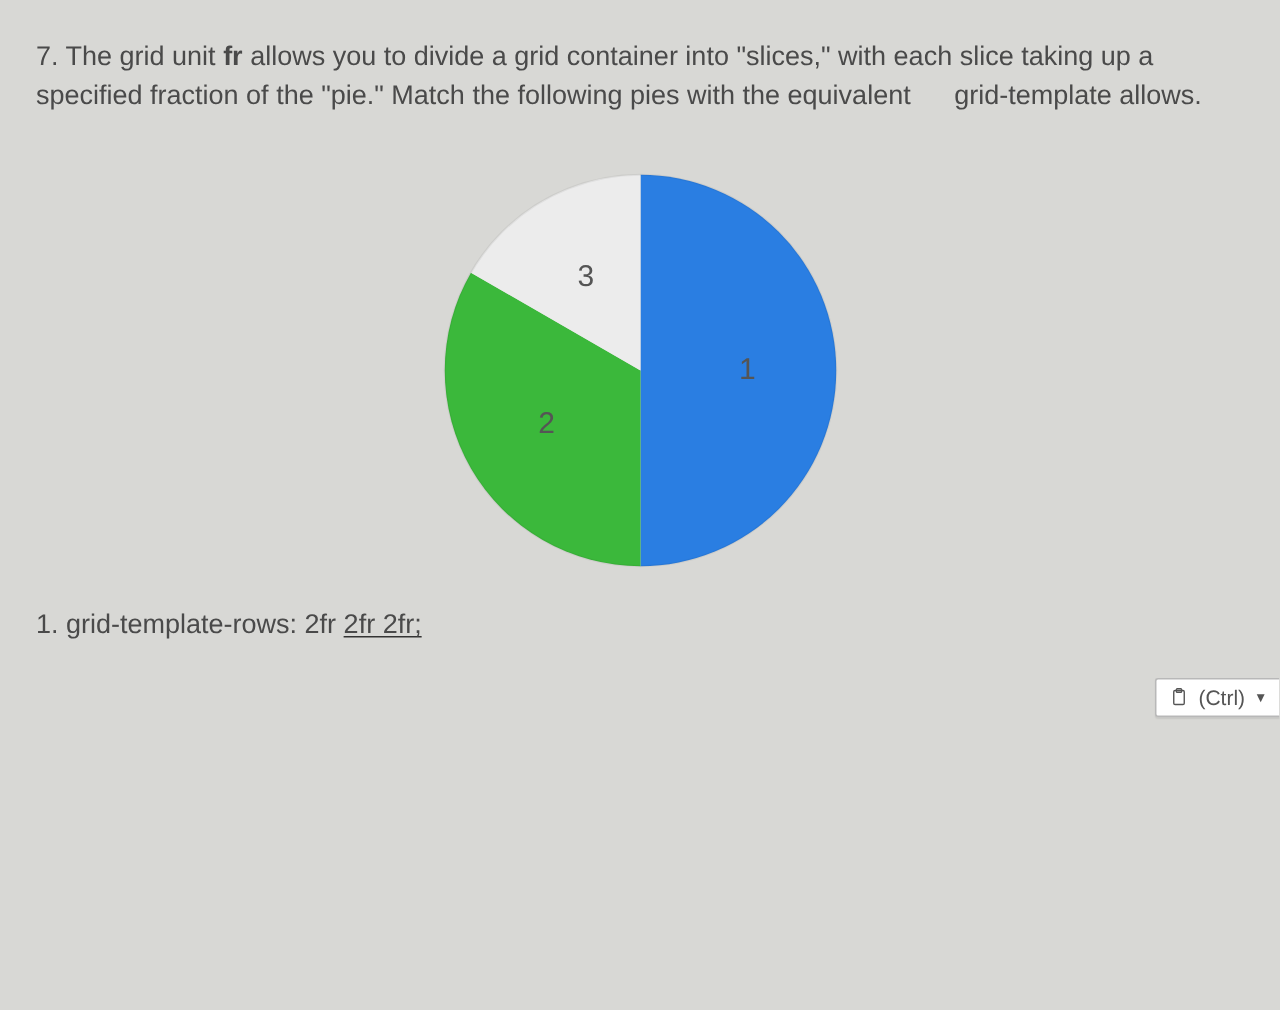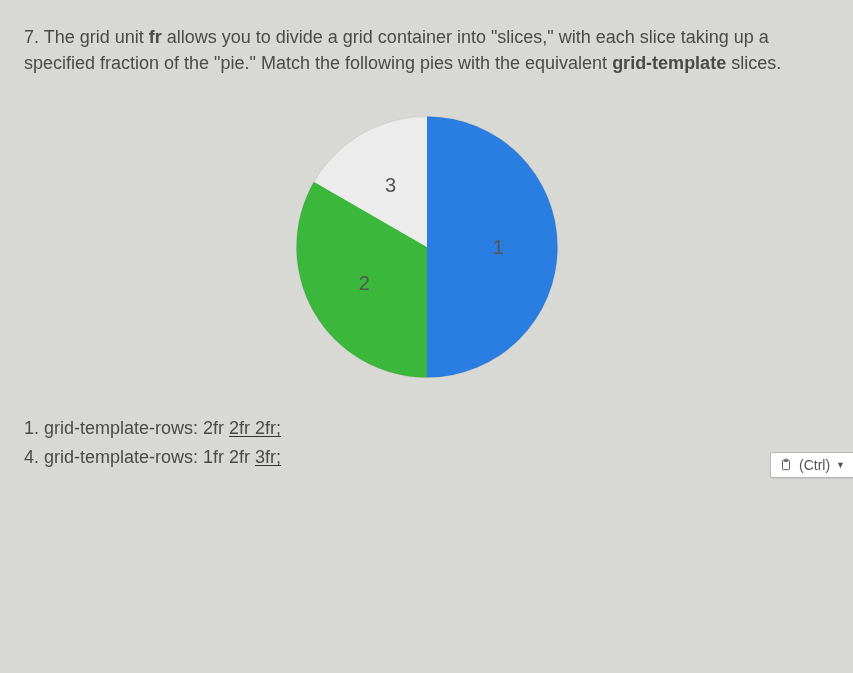--- a/index.html
+++ b/index.html
@@ -16,21 +16,21 @@
       padding: 24px 24px 0 24px;
       font-size: 18px;
       line-height: 1.45;
     }
     .question .fr {
       font-weight: bold;
       text-decoration-color: #c0392b;
       text-decoration-style: wavy;
       text-underline-offset: 2px;
     }
-    .question .bold { font-weight: bold; }
+    .question .bold { font-weight: normal; margin-left: 24px; }
     .chart-wrap {
       width: 100%;
       display: flex;
       justify-content: center;
       margin-top: 26px;
     }
     .pie {
       position: relative;
       width: 290px;
       height: 290px;
@@ -39,21 +39,21 @@
     .slice-label {
       position: absolute;
       font-size: 20px;
       font-weight: 500;
       color: #555;
       transform: translate(-50%, -50%);
       pointer-events: none;
     }
     .options {
       margin-left: 24px;
-      margin-top: 22px;
+      margin-top: 10px;
       font-size: 18px;
       line-height: 1.6;
     }
     .options li { list-style: none; }
     .u-red {
       text-decoration: underline;
       text-decoration-style: solid;
       text-decoration-color: #333;
       text-underline-offset: 2px;
     }
@@ -76,42 +76,41 @@
     }
     .ctrl-chip .caret {
       font-size: 9px;
       color: #555;
     }
   </style>
 </head>
 <body>
 
 <div class="question">
-  <span>7. The grid unit </span><span class="fr">fr</span><span> allows you to divide a grid container into "slices," with each slice taking up a specified fraction of the "pie." Match the following pies with the equivalent </span><span class="bold">grid-template</span><span> slices.</span>
+  <span>7. The grid unit </span><span class="fr">fr</span><span> allows you to divide a grid container into "slices," with each slice taking up a specified fraction of the "pie." Match the following pies with the equivalent </span><span class="bold">grid-template</span><span> allows.</span>
 </div>
 
 <div class="chart-wrap">
   <div class="pie">
     <svg viewBox="0 0 100 100">
       <g id="pie-group">
           <path d="M 50 50 L 50 5 A 45 45 0 0 1 50 95 Z" fill="#2a7ee2"></path>
           <path d="M 50 50 L 50 95 A 45 45 0 0 1 11.02885682970026 27.499999999999996 Z" fill="#3bb83b"></path>
           <path d="M 50 50 L 11.02885682970026 27.499999999999996 A 45 45 0 0 1 49.99999999999999 5 Z" fill="#ececec"></path>
           <circle cx="50" cy="50" r="45" fill="none" stroke="rgba(0,0,0,0.05)" stroke-width="0.5"></circle>
         </g>
     </svg>
   <div class="slice-label" style="left: 216.775px; top: 145px;">1</div>
       <div class="slice-label" style="left: 82.841px; top: 180.887px;">2</div>
       <div class="slice-label" style="left: 109.112px; top: 82.841px;">3</div>
     </div>
 </div>
 
 <ol class="options">
   <li>1.  <span>grid-template-rows: 2fr </span><span class="u-red">2fr 2fr;</span></li>
-  <li>4.  <span>grid-template-rows: 1fr 2fr </span><span class="u-red">3fr;</span></li>
 </ol>
 
 <div class="ctrl-chip">
   <svg width="14" height="14" viewBox="0 0 24 24" fill="none" stroke="#555" stroke-width="1.6">
     <rect x="6" y="4" width="12" height="16" rx="1.5"></rect>
     <rect x="9" y="2" width="6" height="4" rx="1"></rect>
   </svg>
   <span>(Ctrl)</span>
   <span class="caret">▼</span>
 </div>

